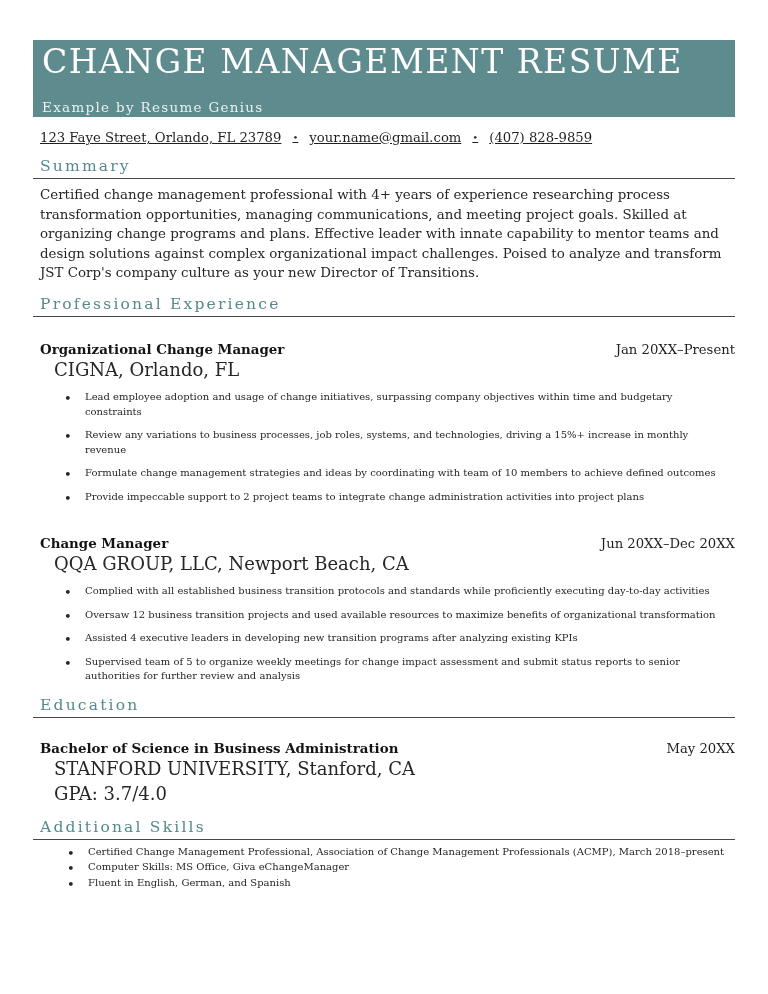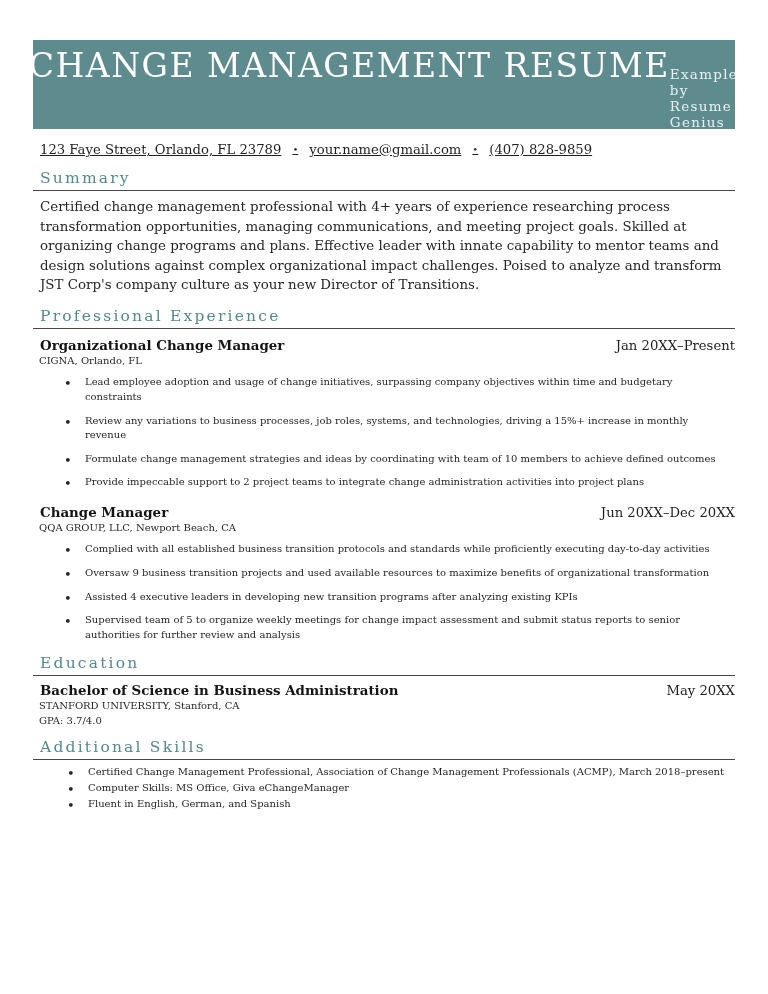--- a/index.html
+++ b/index.html
@@ -15,23 +15,23 @@
     width:768px;height:994px;
     font-family:"DejaVu Serif","Liberation Serif",serif;
     color:var(--text);
     overflow:hidden;
   }
   .page{padding:40px 33px 0 33px;}
 
   
   .banner{
     background:var(--banner);
-    height:89px;
+    height:77px;
     padding:8px 10px 6px 9px;
-    display:flex;justify-content:center;
+    display:flex;flex-direction:column;justify-content:center;
   }
   .banner h1{
     color:var(--banner-text);
     font-size:33px;
     font-weight:400;
     letter-spacing:1.5px;
     line-height:1.1;
     white-space:nowrap;
   }
   .banner .subtitle{
@@ -73,25 +73,25 @@
     line-height:1.46;
     color:var(--text);
   }
 
   
   .row-split{
     display:flex;justify-content:space-between;align-items:baseline;
     margin:8px 0 0 7px;
     font-size:13.4px;
   }
-  .row-split .left{font-weight:700;color:#141414;}
+  .row-split .left{font-weight:700;color:#141414;margin-top:16px;}
   .row-split .right{font-size:13.2px;color:#1f1f1f;}
   .subline{
-    margin:1px 0 0 6px;
-    font-size:10px;
+    margin:1px 0 0 21px;
+    font-size:18px;
     line-height:1.35;
   }
 
   
   ul.bullets{
     list-style:none;
     margin:8px 0 0 0;
   }
   ul.bullets li{
     position:relative;
@@ -156,21 +156,21 @@
   </div>
 
   <div class="job">
     <div class="row-split">
       <span class="left">Change Manager</span>
       <span class="right">Jun 20XX–Dec 20XX</span>
     </div>
     <div class="subline">QQA GROUP, LLC, Newport Beach, CA</div>
     <ul class="bullets">
       <li>Complied with all established business transition protocols and standards while proficiently executing day-to-day activities</li>
-      <li>Oversaw 9 business transition projects and used available resources to maximize benefits of organizational transformation</li>
+      <li>Oversaw 12 business transition projects and used available resources to maximize benefits of organizational transformation</li>
       <li>Assisted 4 executive leaders in developing new transition programs after analyzing existing KPIs</li>
       <li>Supervised team of 5 to organize weekly meetings for change impact assessment and submit status reports to senior authorities for further review and analysis</li>
     </ul>
   </div>
 
   <div class="section-head">
     <h2>Education</h2>
   </div>
   <div class="row-split" style="margin-top:6px;">
     <span class="left">Bachelor of Science in Business Administration</span>

